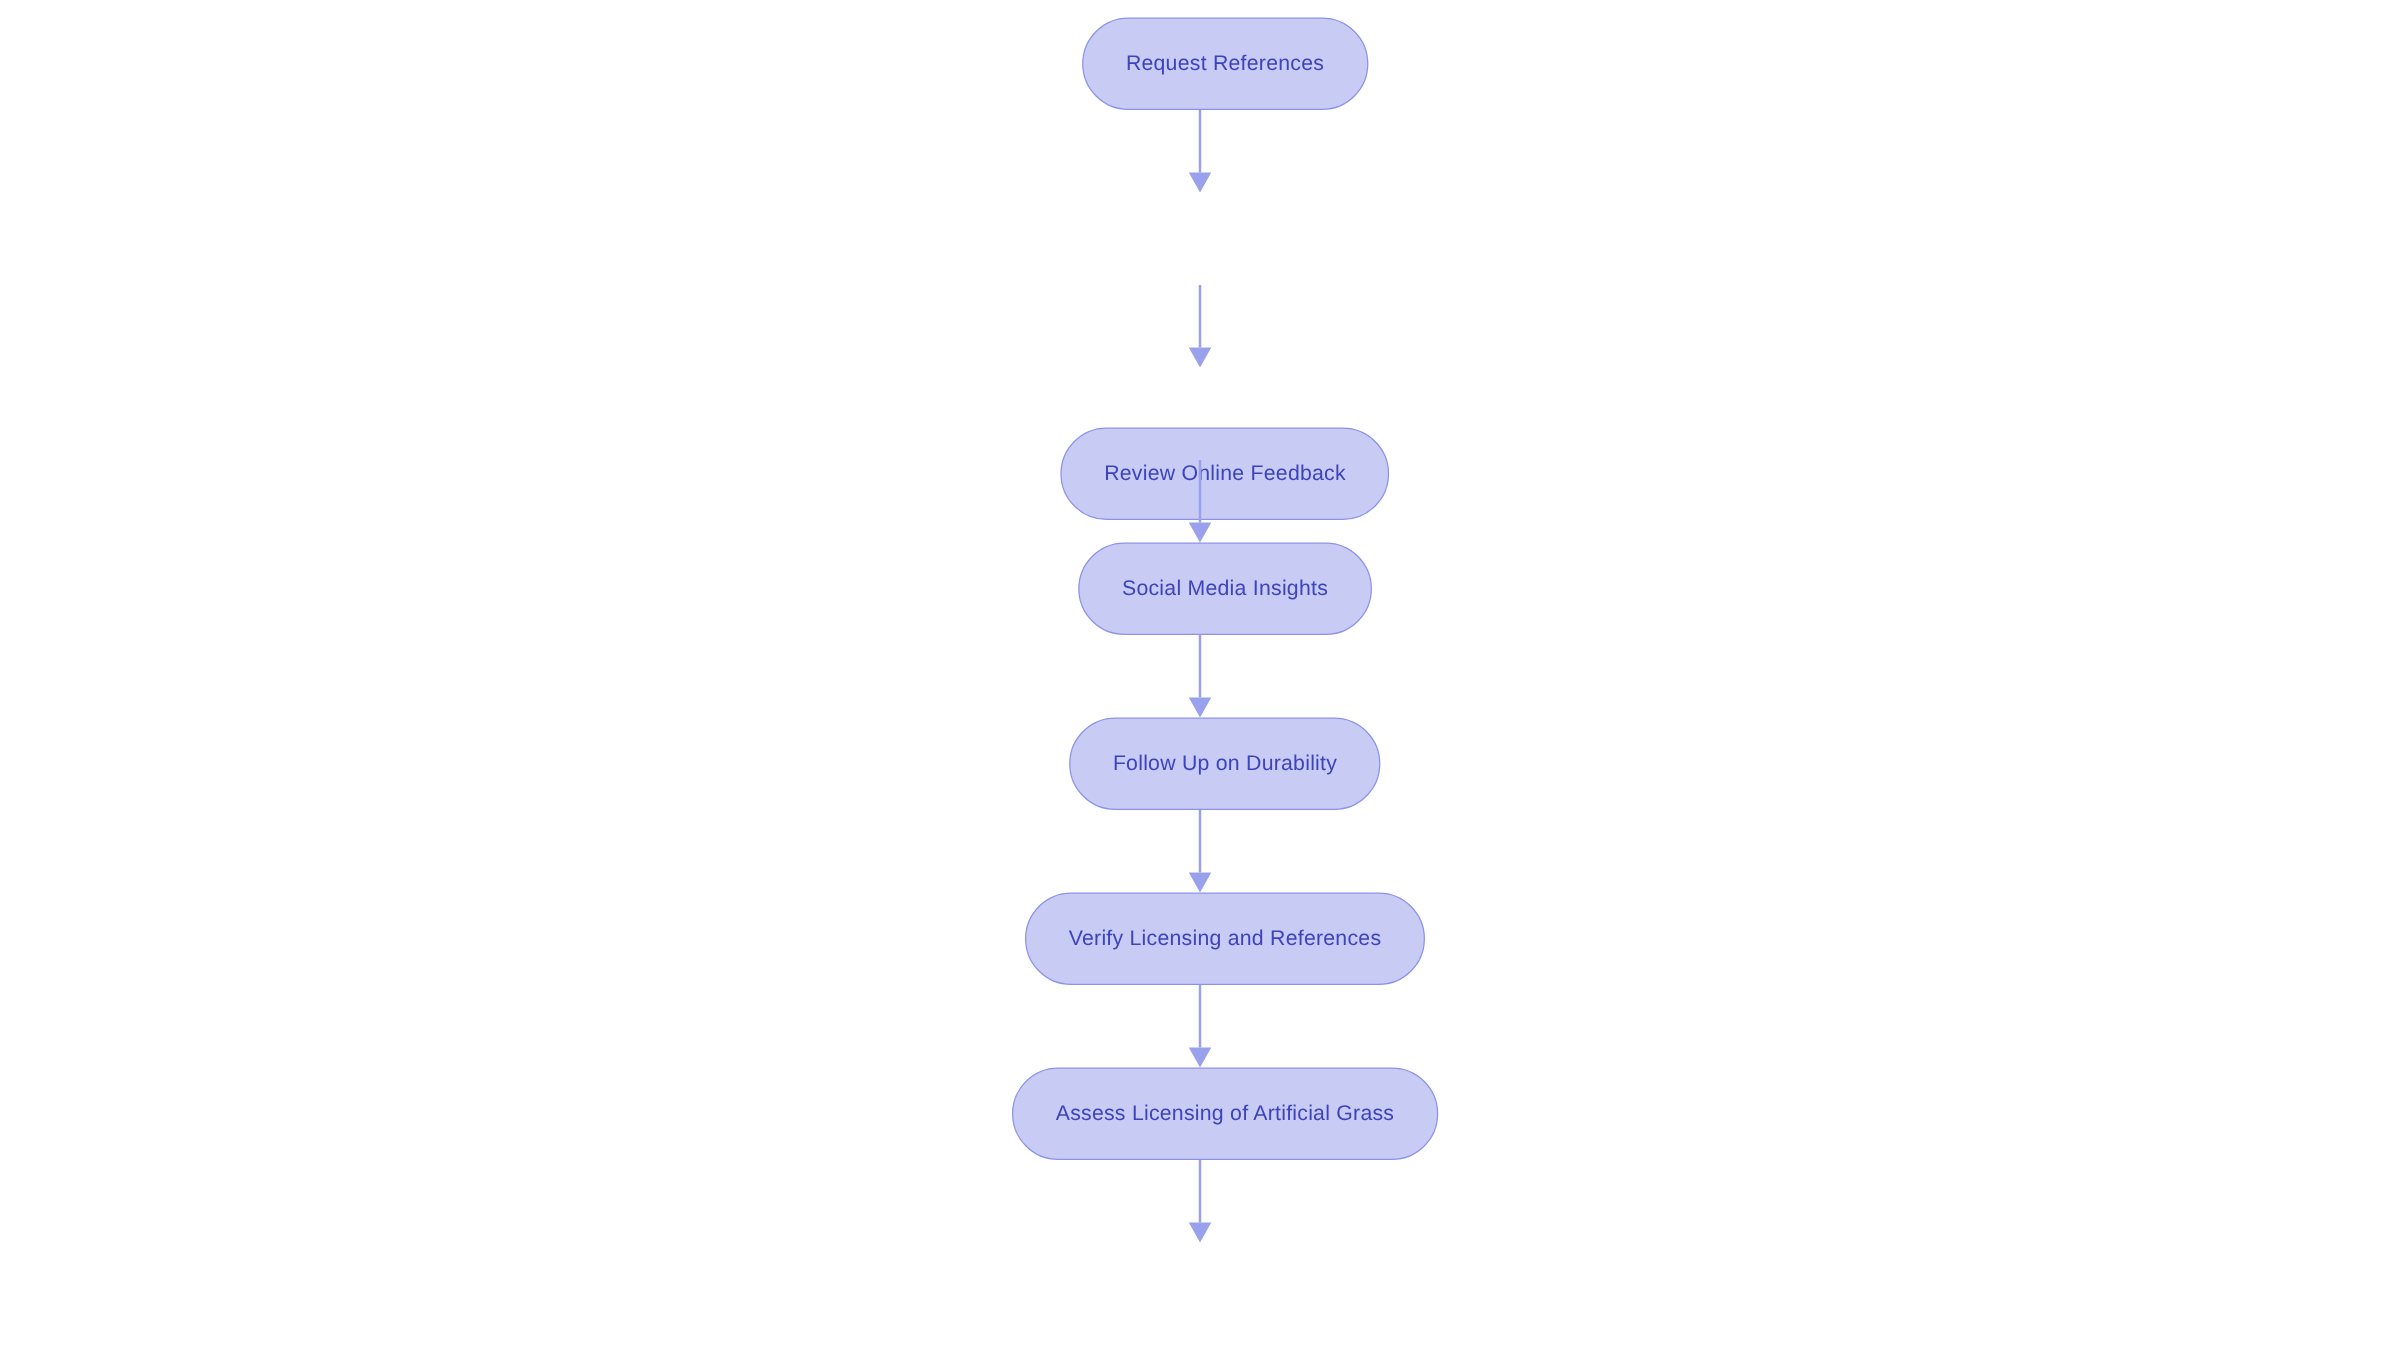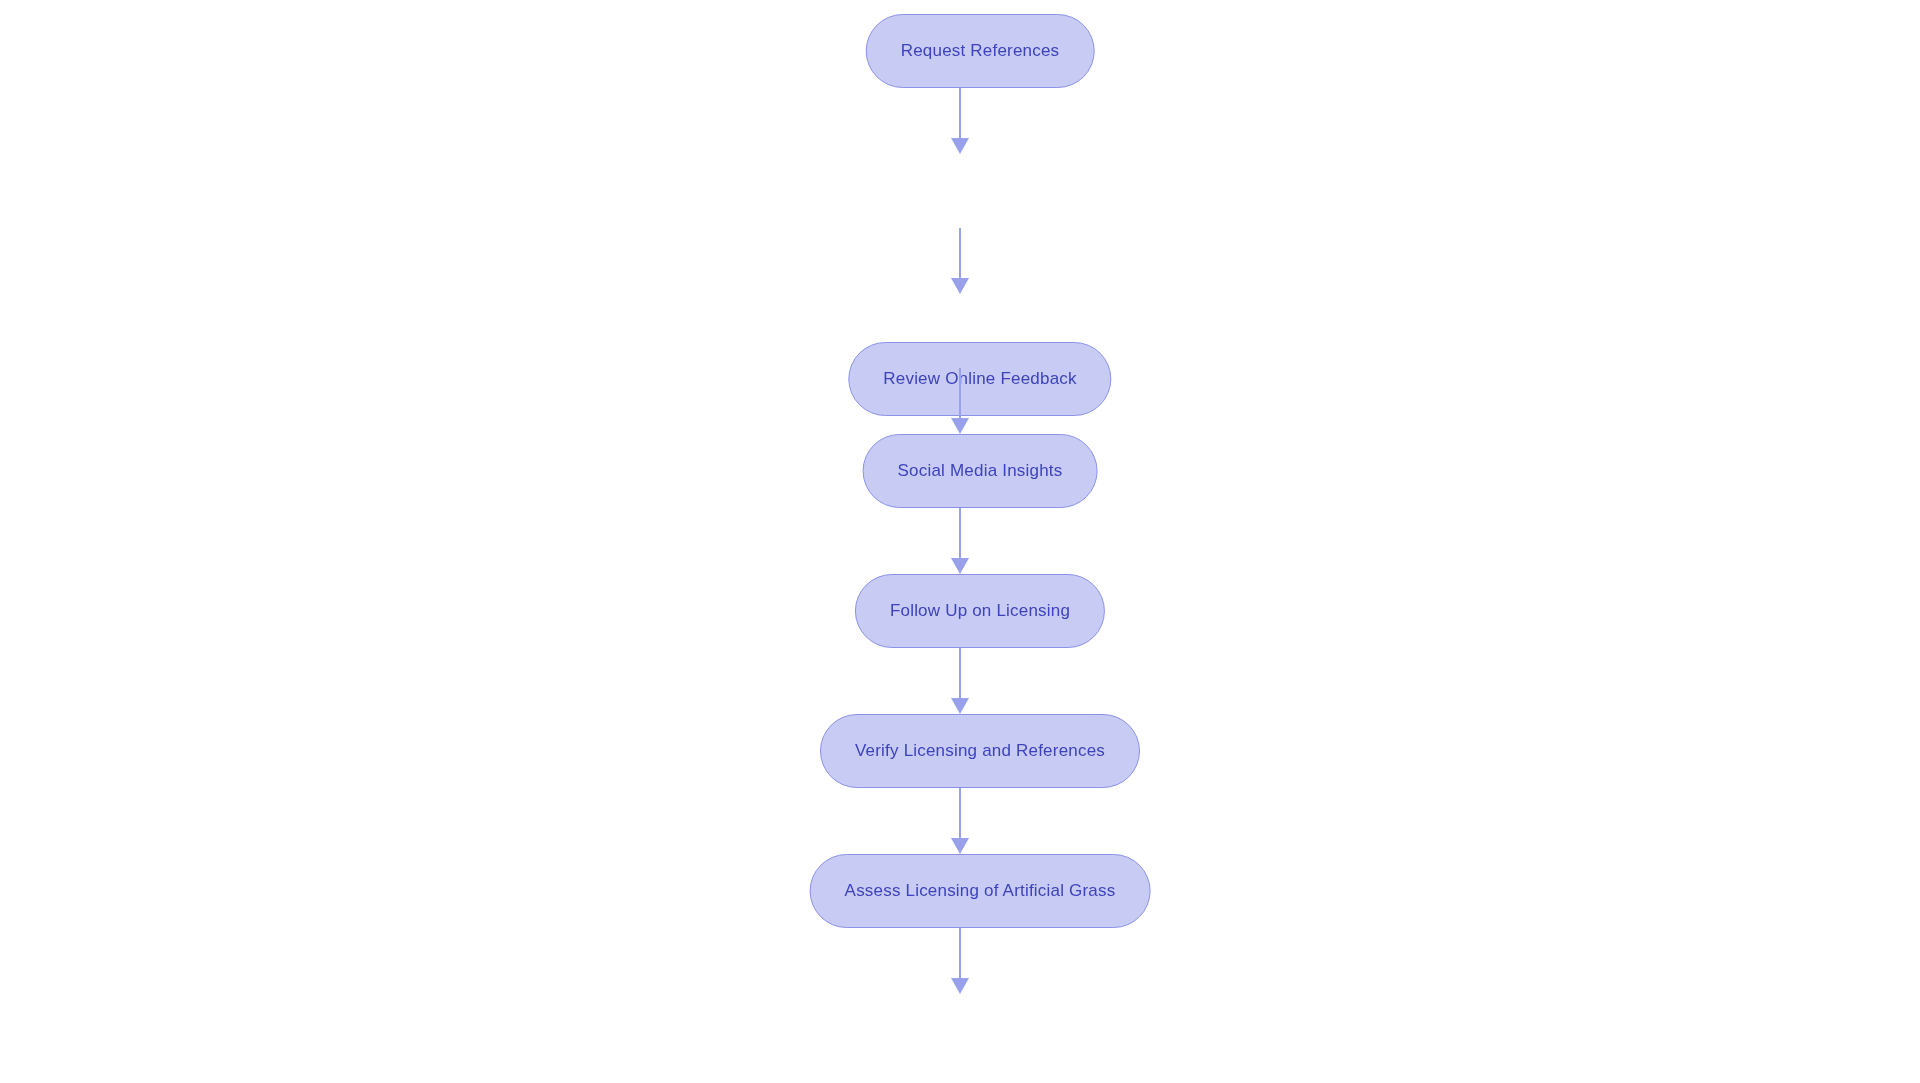--- a/index.html
+++ b/index.html
@@ -96,21 +96,21 @@
     <div class="arrow-head"></div>
   </div>
 
   <div class="flow-node n3">Social Media Insights</div>
 
   <div class="flow-arrow a3">
     <div class="arrow-shaft"></div>
     <div class="arrow-head"></div>
   </div>
 
-  <div class="flow-node n4">Follow Up on Licensing</div>
+  <div class="flow-node n4">Follow Up on Durability</div>
 
   <div class="flow-arrow a4">
     <div class="arrow-shaft"></div>
     <div class="arrow-head"></div>
   </div>
 
   <div class="flow-node n5">Verify Licensing and References</div>
 
   <div class="flow-arrow a5">
     <div class="arrow-shaft"></div>

